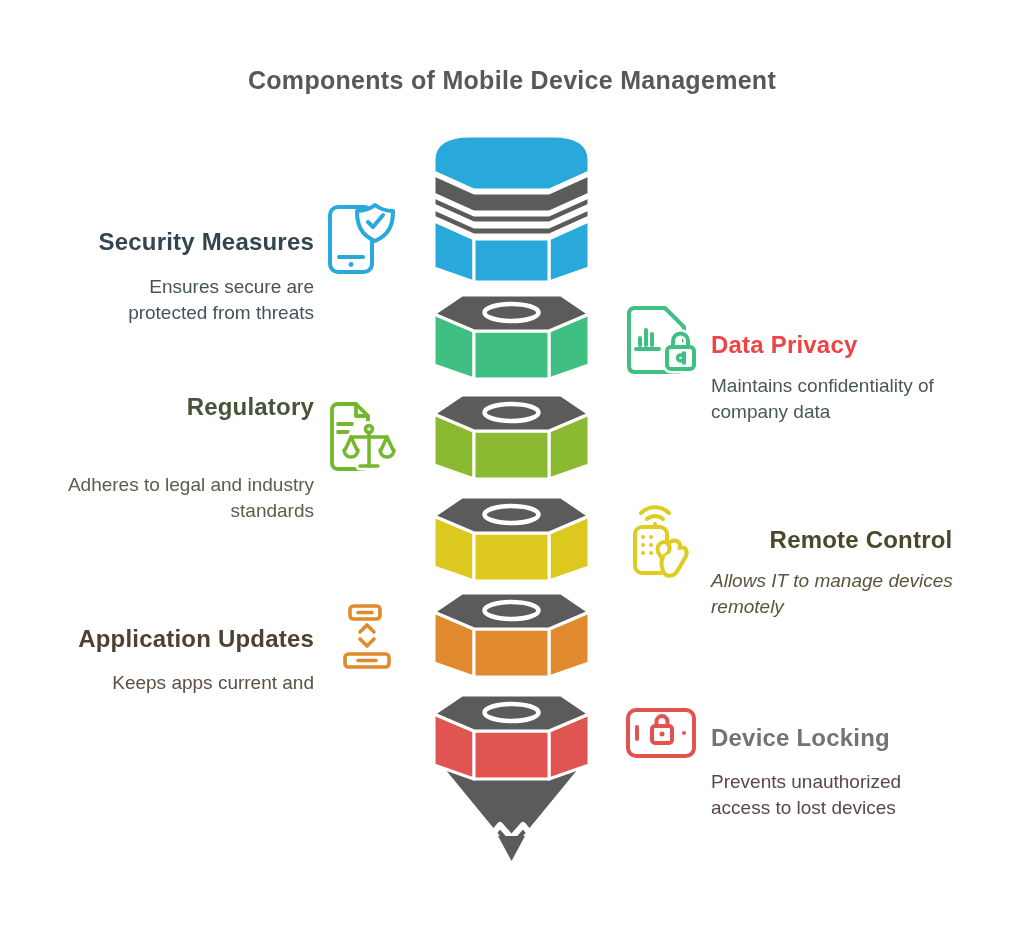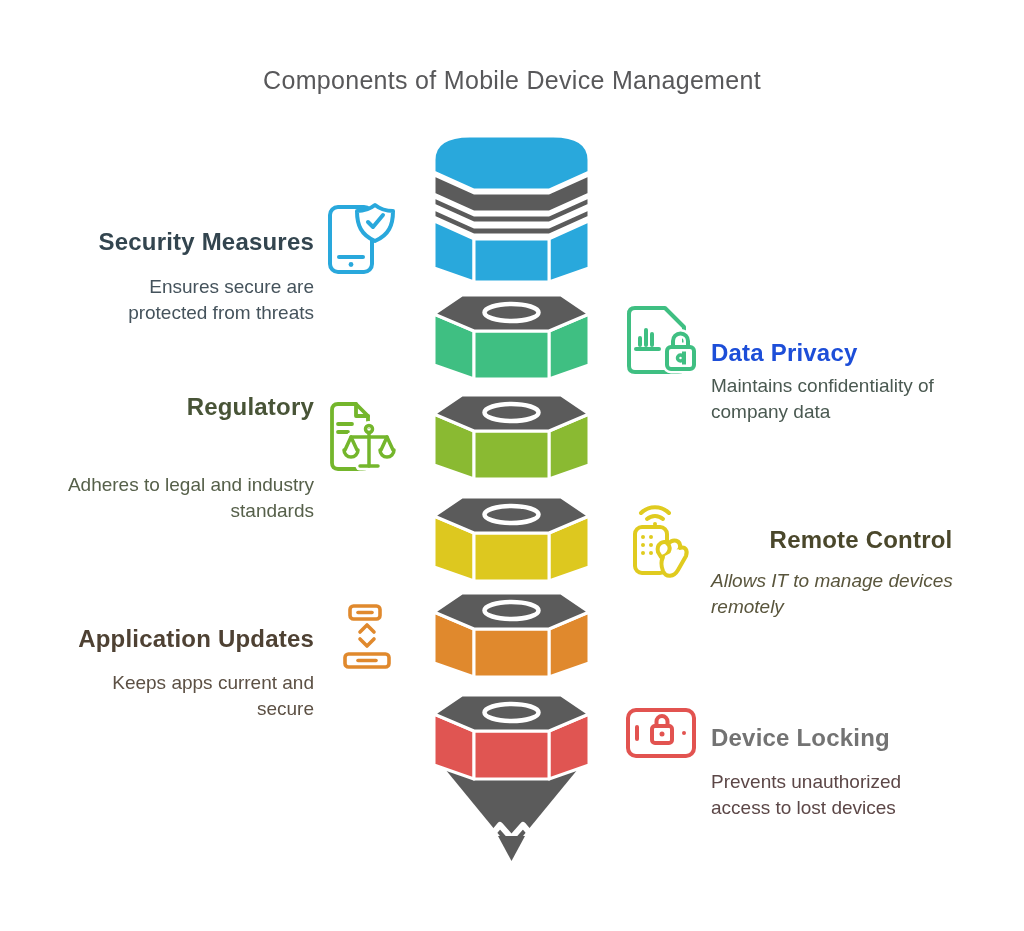--- a/index.html
+++ b/index.html
@@ -4,21 +4,21 @@
 <style>
   html,body{margin:0;padding:0;}
   body{
     width:1024px;height:931px;position:relative;overflow:hidden;
     background:#ffffff;font-family:"Liberation Sans",sans-serif;
     -webkit-font-smoothing:antialiased;
   }
   .abs{position:absolute;}
   .page-title{
     left:0;top:66px;width:1024px;text-align:center;
-    font-size:25px;font-weight:400;letter-spacing:.3px;
+    font-size:25px;font-weight:700;letter-spacing:.3px;
   }
   .sec-title{font-size:24px;font-weight:700;line-height:33px;letter-spacing:.2px;}
   .sec-desc{font-size:19px;font-weight:400;line-height:25.5px;}
   .col-left{left:20px;width:294px;text-align:right;}
   .col-right{left:711px;width:300px;text-align:left;}
   .line{display:block;}
   .line:empty{display:none;}
   svg{display:block;}
 </style>
 </head>
@@ -103,21 +103,21 @@
       <circle cx="23" cy="64.5" r="2.4"></circle>
     </g>
     <g stroke-width="4" stroke-linecap="round" stroke-linejoin="round" stroke="#29a8dc">
       <path d="M47,5 C52,9 59,11 65,11 C65,25 61,35 47,41 C33,35 29,25 29,11 C35,11 42,9 47,5 Z" fill="#ffffff"></path>
       <polyline points="40,22 45,27 55,15" fill="none"></polyline>
     </g>
   </svg>
 </div>
 
 <div>
-  <div class="abs col-right sec-title" style="top: 336px; color: #1d4ed8;">
+  <div class="abs col-right sec-title" style="top: 328px; color: #ef4444;">
     <span class="line">Data Privacy</span>
 
   </div>
   <div class="abs col-right sec-desc" style="top: 373px; color: rgb(74, 89, 81);">
     <span class="line">Maintains confidentiality of</span>
     <span class="line">company data</span>
   </div>
   <svg class="abs" style="left:626px;top:300px" width="76" height="78" viewBox="0 0 76 78">
     <g fill="none" stroke-width="4" stroke-linecap="round" stroke-linejoin="round" stroke="#3fbf82">
       <path d="M3,14 Q3,8 9,8 H39 L58,27 V66 Q58,72 52,72 H9 Q3,72 3,66 Z"></path>
@@ -208,21 +208,20 @@
   </svg>
 </div>
 
 <div>
   <div class="abs col-left sec-title" style="top: 622px; color: rgb(78, 65, 51);">
     <span class="line">Application Updates</span>
 
   </div>
   <div class="abs col-left sec-desc" style="top: 670px; color: rgb(92, 80, 68);">
     <span class="line">Keeps apps current and</span>
-    <span class="line">secure</span>
   </div>
   <svg class="abs" style="left:342px;top:602px" width="50" height="68" viewBox="0 0 50 68">
     <g fill="none" stroke-width="3.6" stroke-linecap="round" stroke-linejoin="round" stroke="#e0892d">
       <rect x="8" y="4" width="30" height="13" rx="3.5"></rect>
       <path d="M16,10.5 H30"></path>
       <path d="M18,30 L25,23 L32,30"></path>
       <path d="M18,37 L25,44 L32,37"></path>
       <rect x="3" y="52" width="44" height="13" rx="3.5"></rect>
       <path d="M16,58.5 H34"></path>
     </g>

